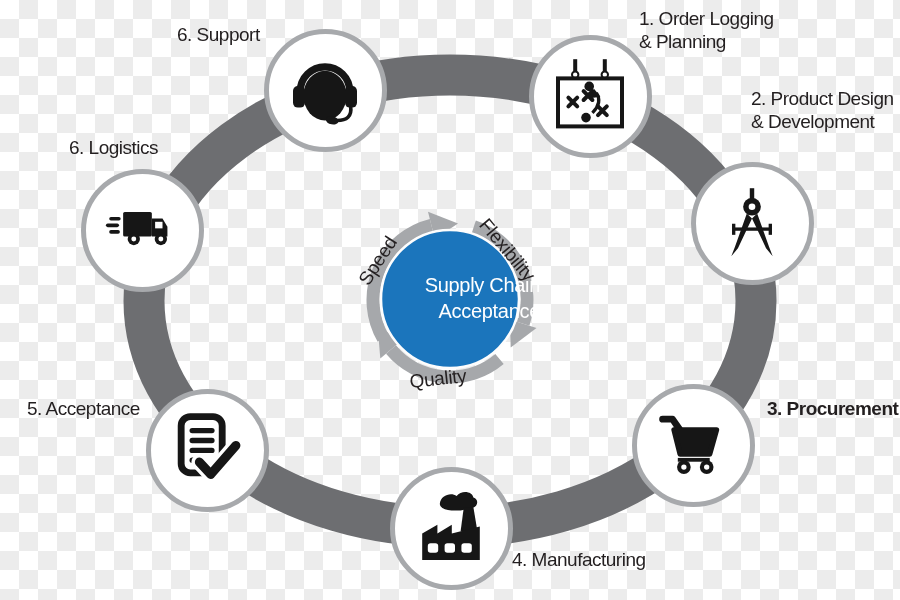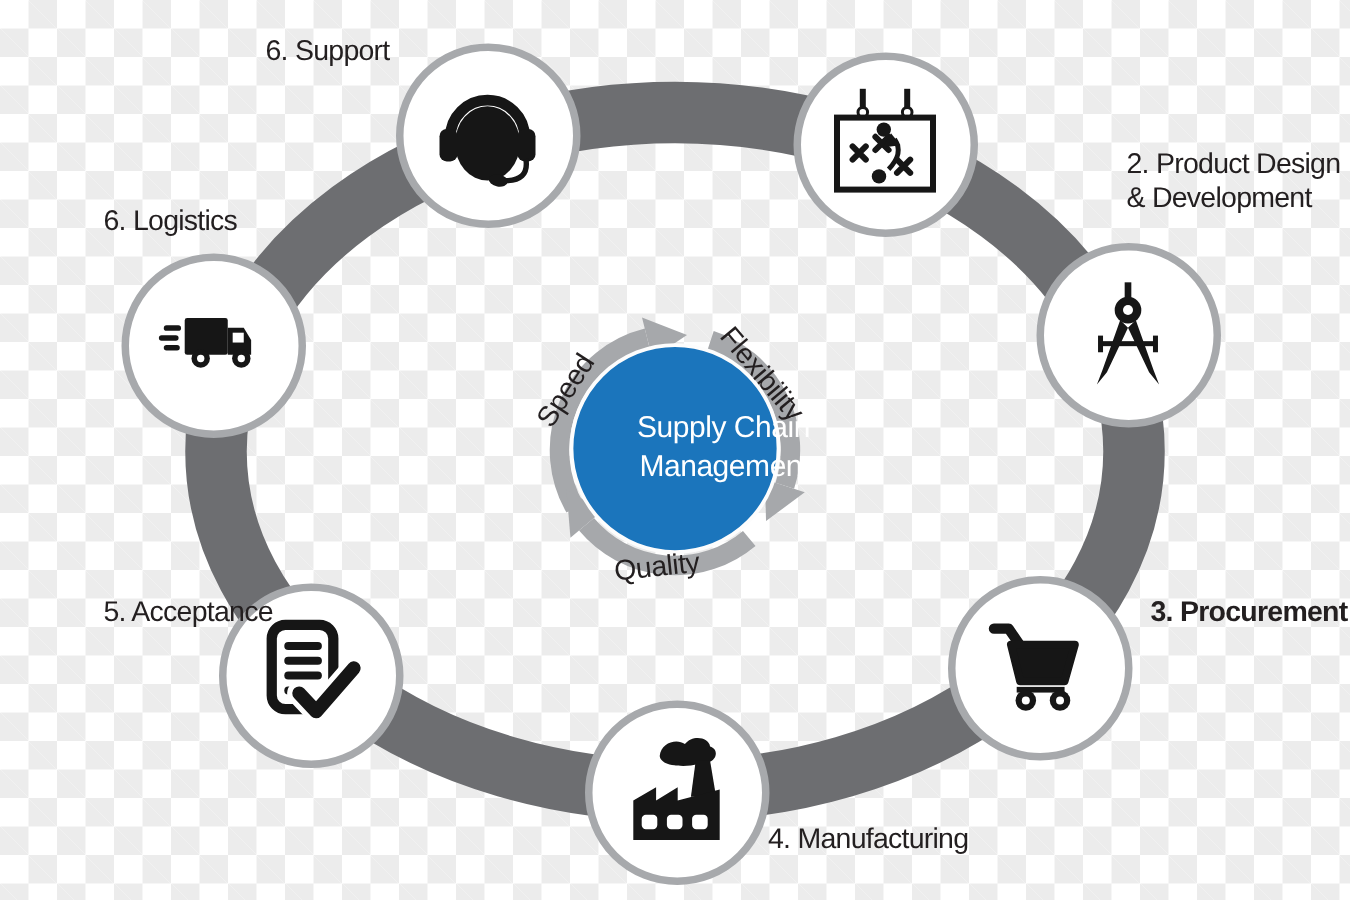--- a/index.html
+++ b/index.html
@@ -40,24 +40,24 @@
   
   .c1 { left:528.5px; top:34.5px; }
   .c2 { left:690.5px; top:161.5px; }
   .c3 { left:631.5px; top:383.5px; }
   .c4 { left:389.5px; top:466.5px; }
   .c5 { left:145.5px; top:388.5px; }
   .c6 { left:80.5px;  top:168.5px; }
   .c7 { left:263.5px; top:28.5px; }
 
   .l1 { left:639px; top:8px; }
-  .l2 { left:751px; top:99px; }
+  .l2 { left:751px; top:88px; }
   .l3 { left:767px; top:398px;font-weight:bold; }
   .l4 { left:512px; top:549px; }
-  .l5 { left:27px;  top:398px;margin-left:42px; }
+  .l5 { left:27px;  top:398px; }
   .l6 { left:32px;  top:137px;margin-left:37px; }
   .l7 { left:177px; top:24px; }
 </style>
 </head>
 <body>
 
 <div class="stage">
 
   <svg class="full" width="900" height="600" viewBox="0 0 900 600">
 
@@ -72,21 +72,21 @@
       <polygon points="428.0,211.7 434.8,238.9 458.0,223.4"></polygon>
       <polygon points="536.5,328.1 509.9,319.5 510.7,347.4"></polygon>
       <polygon points="380.3,358.5 401.7,340.5 377.6,326.3"></polygon>
     </g>
 
     <circle cx="450" cy="299" r="69" fill="#1b75bc" stroke="#fdfdfd" stroke-width="2.5"></circle>
   </svg>
 
   <div class="center-text">
     <div>Supply Chain</div>
-    <div>Management</div>
+    <div>Acceptance</div>
   </div>
 
   <div class="attr-word attr-speed">Speed</div>
   <div class="attr-word attr-flexibility">Flexibility</div>
   <div class="attr-word attr-quality">Quality</div>
 
   <div class="node-circle c1">
     <svg width="80" height="80" viewBox="0 0 100 100">
       <rect x="29" y="4" width="5" height="17" fill="#161616"></rect>
       <rect x="66" y="4" width="5" height="17" fill="#161616"></rect>
@@ -176,20 +176,22 @@
     <svg width="80" height="80" viewBox="0 0 100 100">
       <ellipse cx="50" cy="57" rx="27" ry="31" fill="#161616"></ellipse>
       <path d="M 19 52 A 31 31 0 0 1 81 52" fill="none" stroke="#161616" stroke-width="9"></path>
       <rect x="10" y="45" width="15" height="27" rx="6" fill="#161616"></rect>
       <rect x="75" y="45" width="15" height="27" rx="6" fill="#161616"></rect>
       <path d="M 82 70 Q 85 89 63 88" fill="none" stroke="#161616" stroke-width="4.5"></path>
       <ellipse cx="59" cy="88" rx="8" ry="5" fill="#161616" transform="rotate(10 59 88)"></ellipse>
     </svg>
   </div>
 
+  <div class="node-label l1">1. Order Logging
+&amp; Planning</div>
   <div class="node-label l2">2. Product Design
 &amp; Development</div>
   <div class="node-label l3">3. Procurement</div>
   <div class="node-label l4">4. Manufacturing</div>
   <div class="node-label l5">5. Acceptance</div>
   <div class="node-label l6">6. Logistics</div>
   <div class="node-label l7">6. Support</div>
 
 </div>
 

